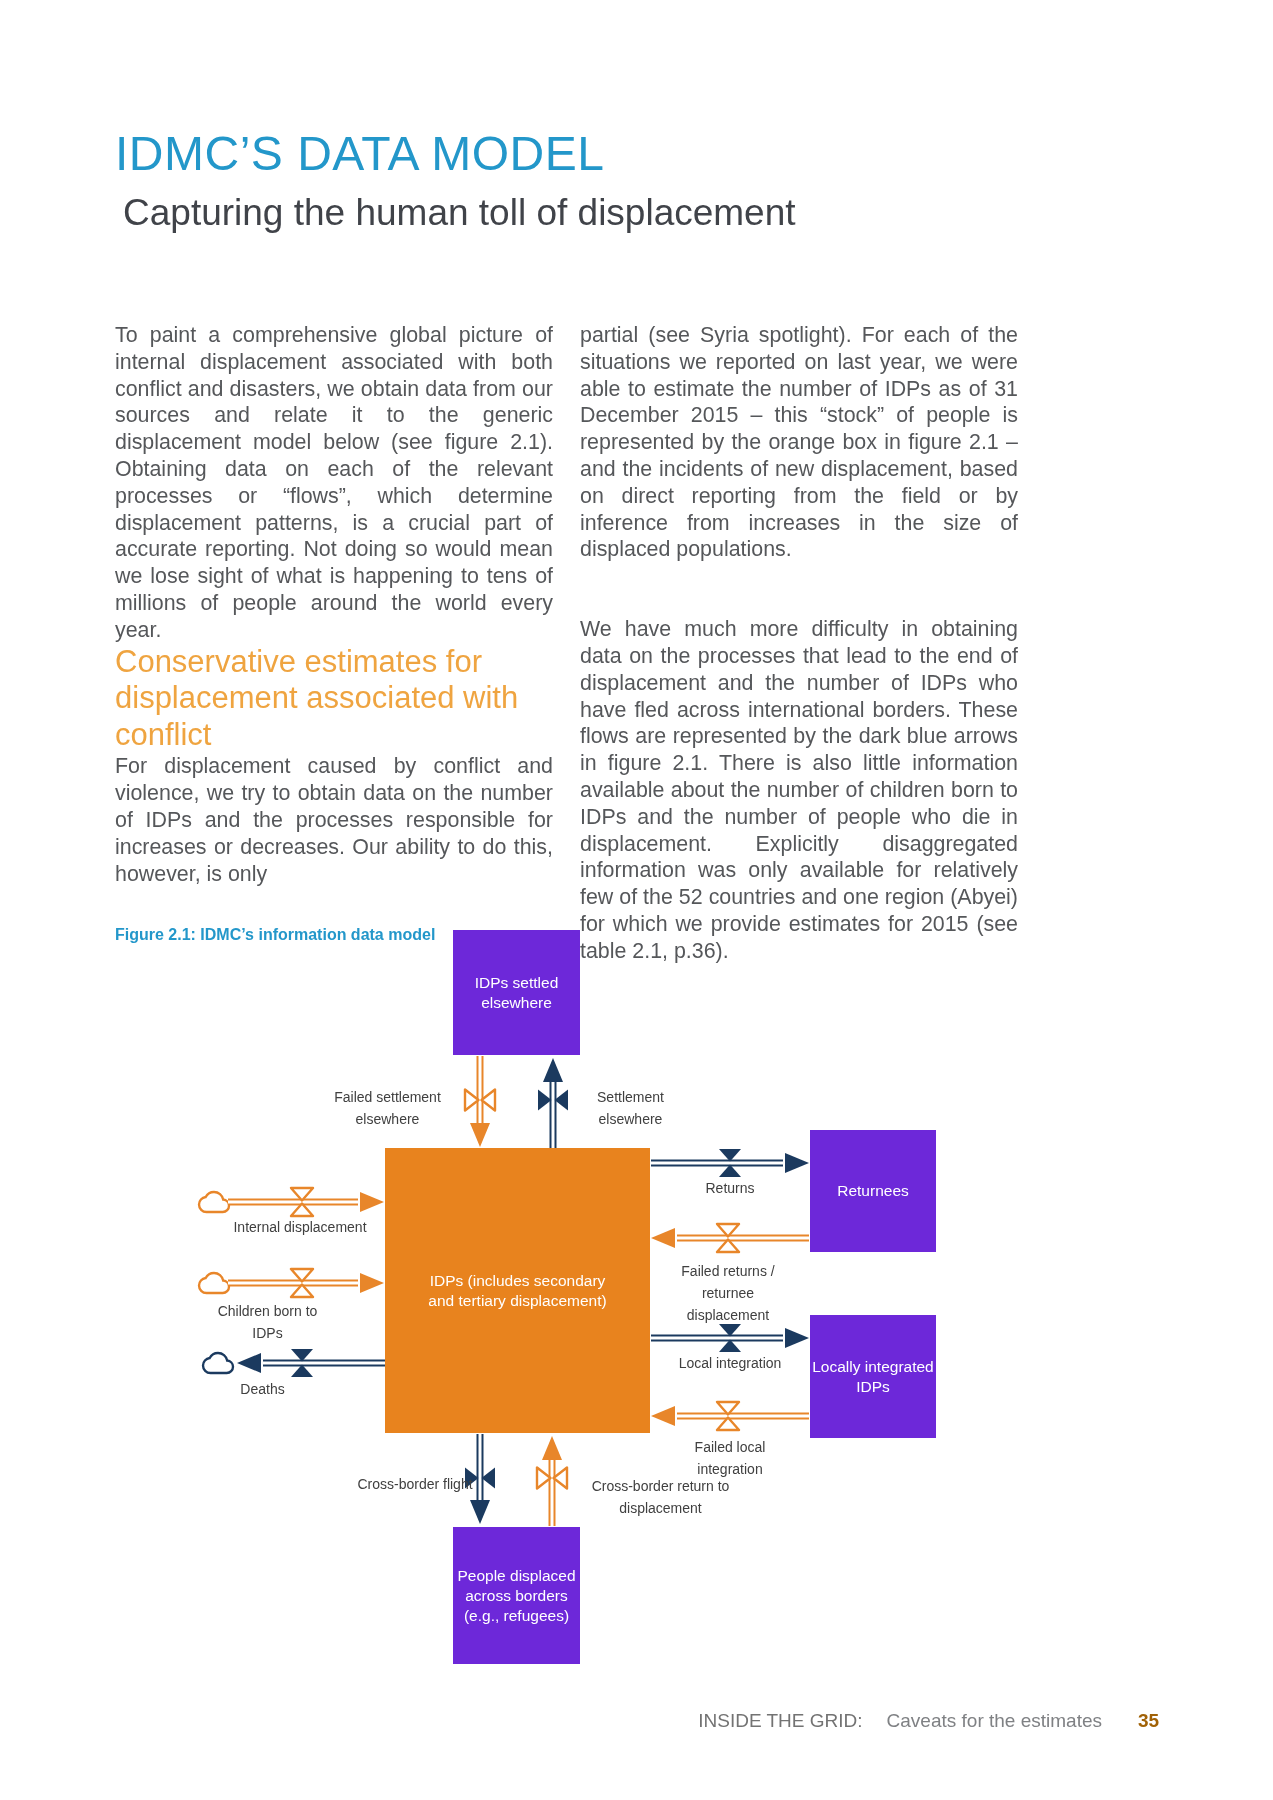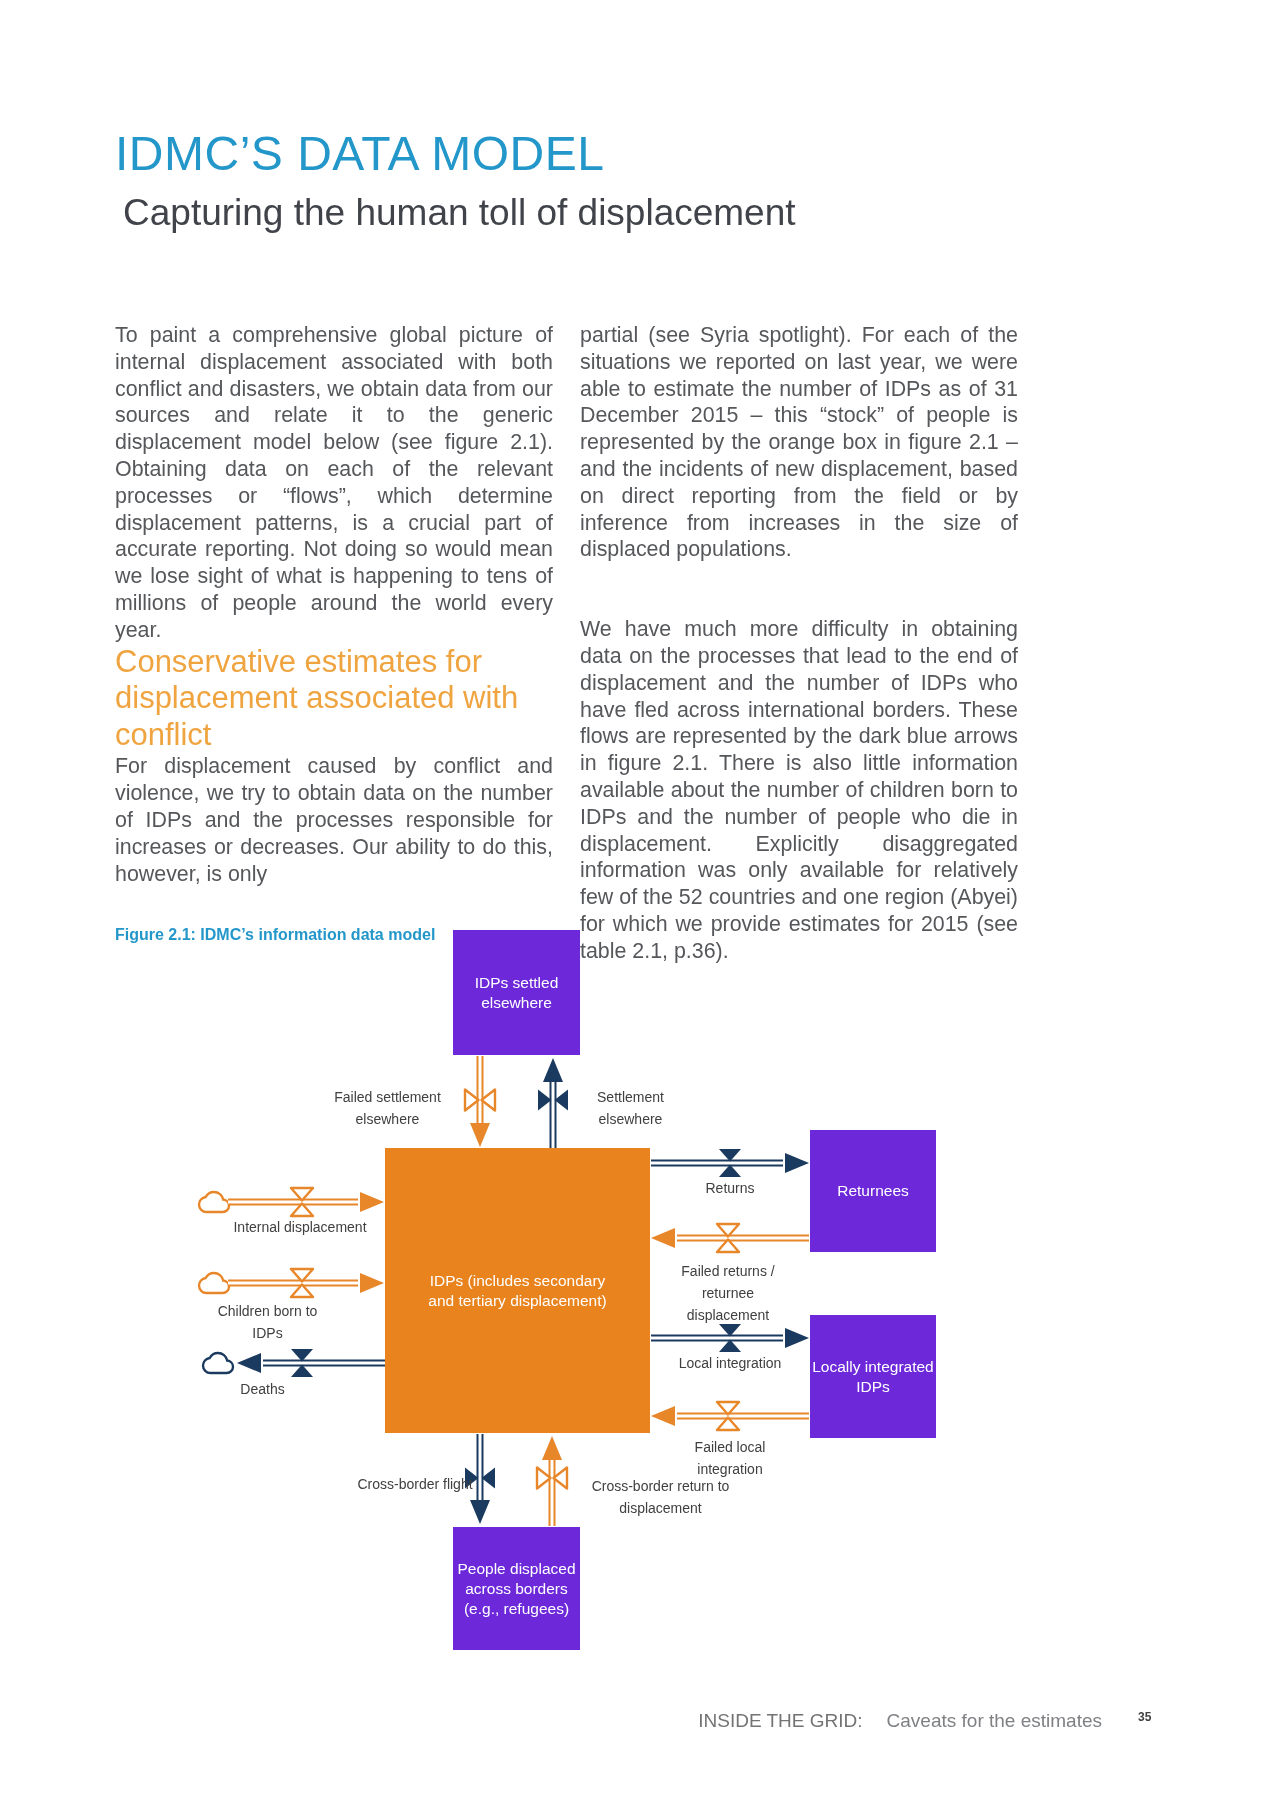--- a/index.html
+++ b/index.html
@@ -24,40 +24,40 @@
   .dbox{position:absolute;display:flex;align-items:center;justify-content:center;
         text-align:center;color:#ffffff;font-size:15.5px;line-height:20px;
         padding:2px;box-sizing:border-box;}
   .dbox.blue{background:#6d28d9;}
   .dbox.orange{background:#e8831e;}
   .box-settled{left:453px;top:930px;width:127px;height:125px;}
   .box-idps{left:385px;top:1148px;width:265px;height:285px;}
   .box-idps span{max-width:205px;display:inline-block;}
   .box-returnees{left:810px;top:1130px;width:126px;height:122px;}
   .box-locally{left:810px;top:1315px;width:126px;height:123px;}
-  .box-crossborder{left:453px;top:1527px;width:127px;height:123px;}
+  .box-crossborder{left:453px;top:1527px;width:127px;height:137px;}
 
   .flow-label{position:absolute;font-size:14px;line-height:22px;color:#404040;text-align:center;}
   .lbl-failed-settlement{left:310px;top:1086px;width:155px;}
   .lbl-settlement{left:568px;top:1086px;width:125px;}
   .lbl-internal{left:185px;top:1216px;width:230px;}
   .lbl-children{left:205px;top:1300px;width:125px;}
   .lbl-deaths{left:210px;top:1378px;width:105px;}
   .lbl-returns{left:676px;top:1177px;width:108px;}
   .lbl-failed-returns{left:660px;top:1260px;width:136px;}
   .lbl-local-integration{left:645px;top:1352px;width:170px;}
   .lbl-failed-local{left:680px;top:1436px;width:100px;}
   .lbl-flight{left:355px;top:1473px;width:120px;}
   .lbl-cross-return{left:563px;top:1475px;width:195px;}
 
   .diagram-svg{position:absolute;left:0;top:0;width:1273px;height:1800px;pointer-events:none;}
 
   .footer-text{position:absolute;top:1710px;right:171px;font-size:19px;color:#7f8184;white-space:nowrap;}
   .footer-sec{color:#737373;margin-right:24px;}
-  .footer-page{position:absolute;top:1710px;left:1138px;font-size:12px;font-weight:bold;color:#404040;}
+  .footer-page{position:absolute;top:1710px;left:1138px;font-size:19px;font-weight:bold;color:#a16207;}
 </style>
 </head>
 <body>
 
 <div class="page">
 
   <div class="title">IDMC’S DATA MODEL</div>
   <div class="subtitle">Capturing the human toll of displacement</div>
 
   <div class="col col-left">

